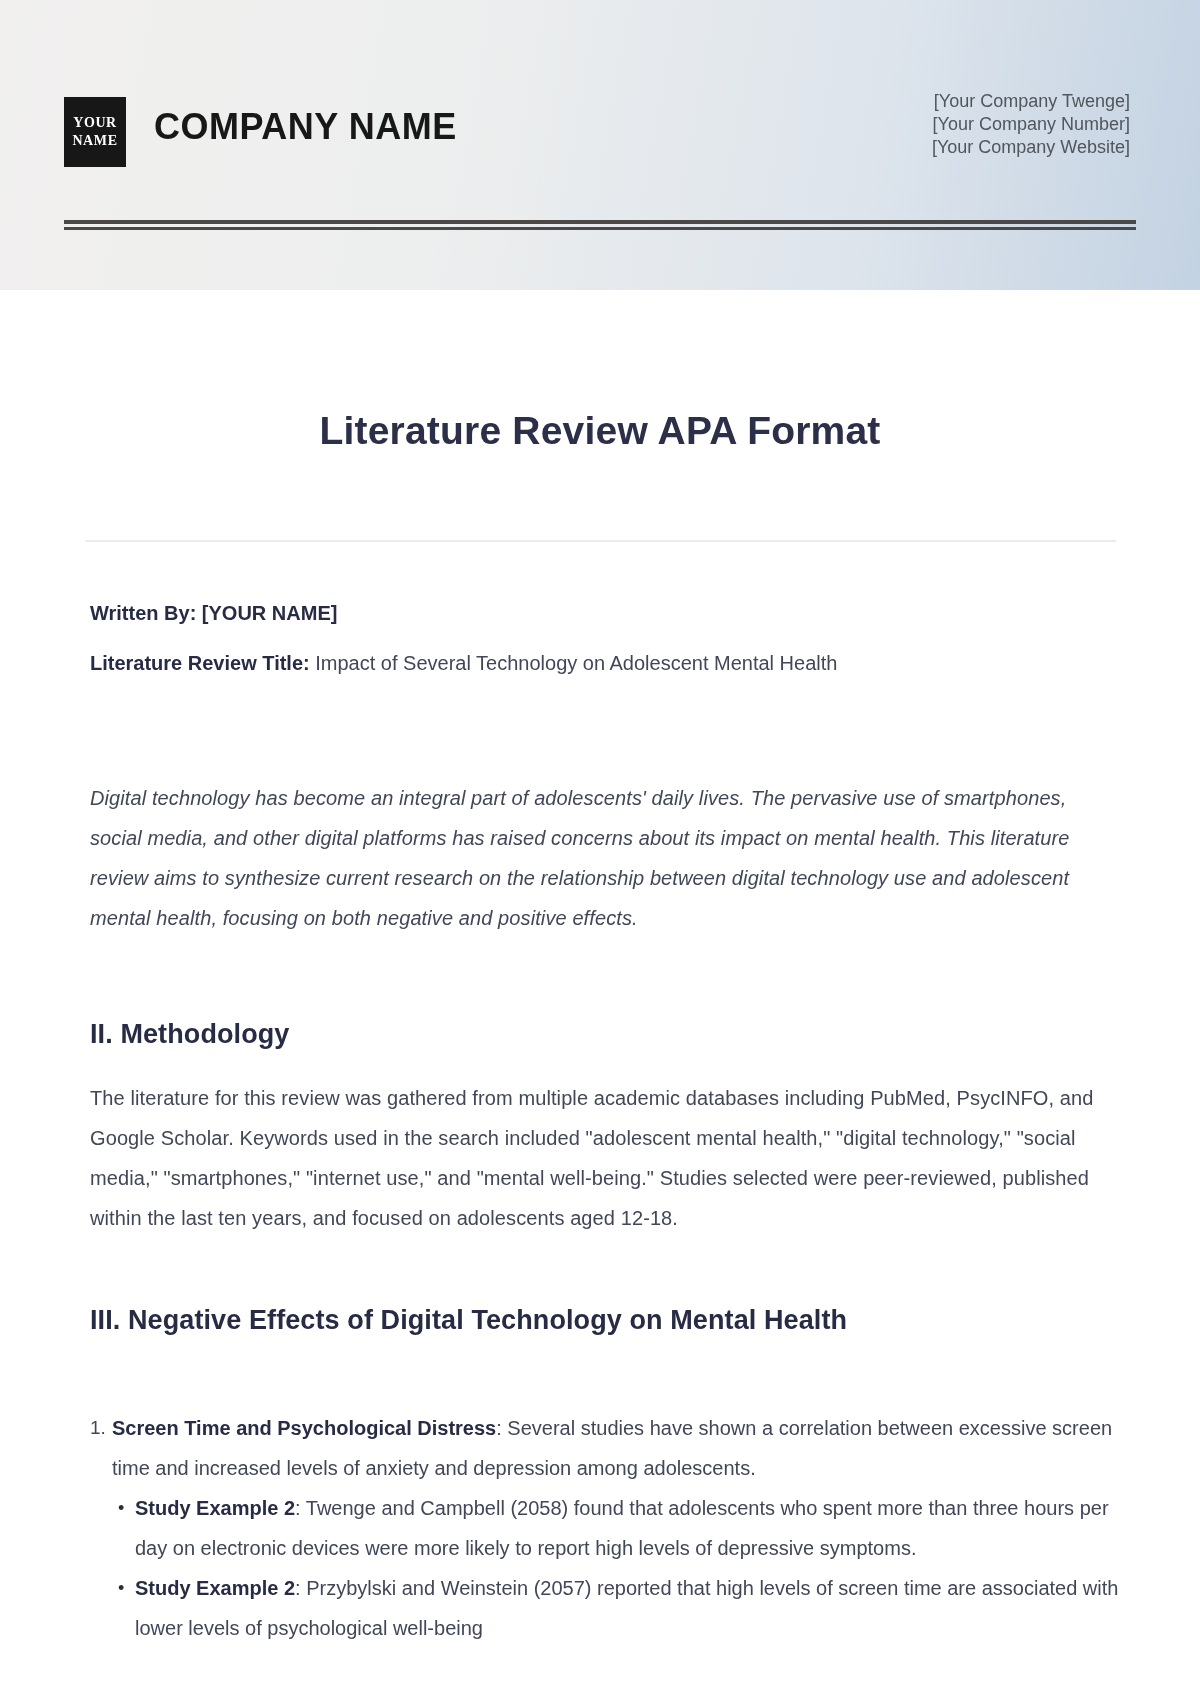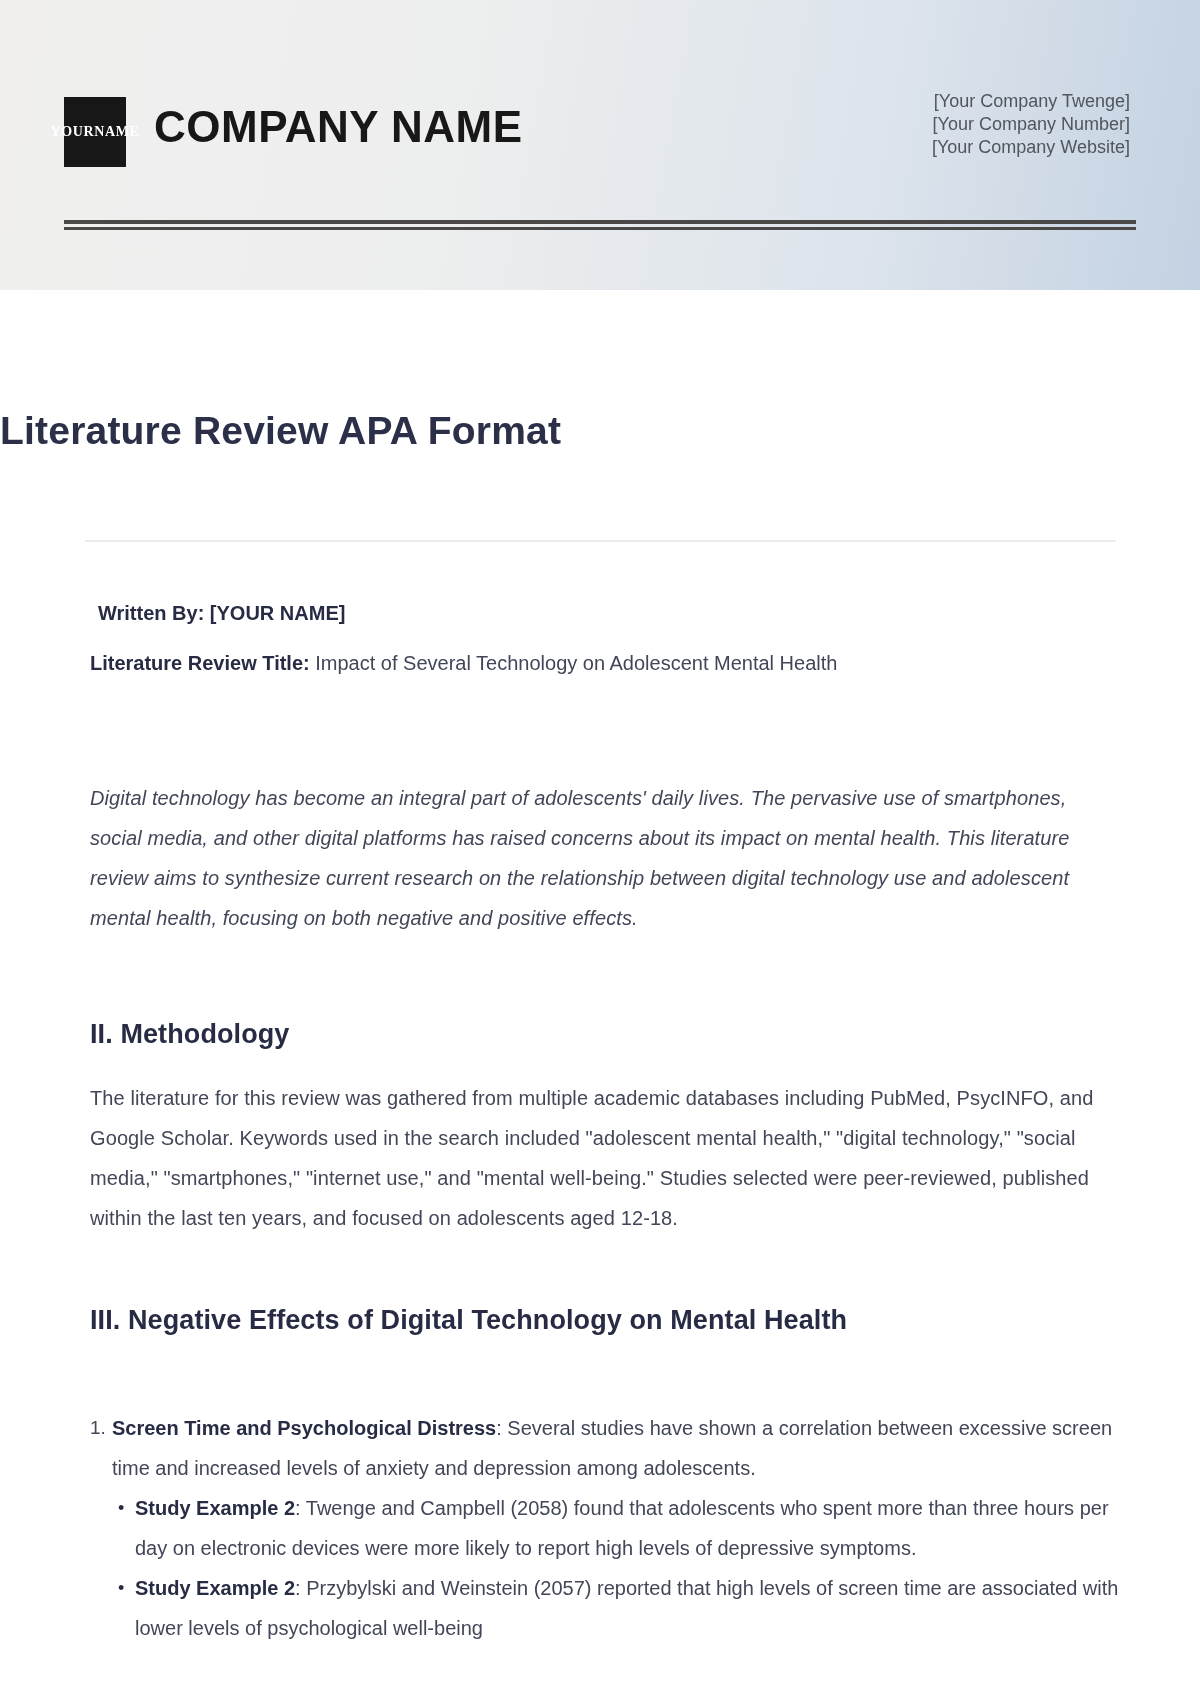--- a/index.html
+++ b/index.html
@@ -17,58 +17,59 @@
     background:linear-gradient(100deg,
       var(--header-gradient-start,#f1f0ef) 0%,
       #edeeee 38%,
       #dde4ec 72%,
       var(--header-gradient-end,#c3d2e2) 100%);
   }
   .logo-box{
     position:absolute;left:64px;top:97px;width:62px;height:70px;
     background:var(--logo-bg,#171717);
     color:var(--logo-text-color,#ffffff);
-    display:flex;align-items:center;justify-content:center;
+    display:flex;flex-direction:column;align-items:center;justify-content:center;
     font-family:"Liberation Serif", serif;
     font-size:14px;line-height:18px;font-weight:700;letter-spacing:0.6px;
   }
   .company-name{
     position:absolute;left:154px;top:99px;
-    font-size:44px;line-height:56px;font-weight:800;
+    font-size:36px;line-height:56px;font-weight:800;
     color:#181818;letter-spacing:0.5px;text-align:center;
   }
   .contact{
     position:absolute;right:70px;top:90px;
     text-align:right;
     font-size:18px;line-height:23px;
     color:#51565d;
   }
   .header-rule{
     position:absolute;left:64px;top:220px;width:1072px;height:10px;
     border-top:4px solid var(--rule-color,#4a4947);
     border-bottom:3px solid var(--rule-color,#4a4947);
     box-sizing:border-box;
   }
   
   .doc-title{
     position:absolute;left:0;top:405px;width:1200px;
+    text-align:center;
     font-size:39px;line-height:52px;font-weight:700;
     color:var(--title-color,#2b3048);
     letter-spacing:0.2px;
   }
   .title-divider{
     position:absolute;left:85px;top:540px;width:1031px;height:0;
     border-top:2px solid #ececec;
   }
   .meta-line{
     position:absolute;left:90px;width:1030px;
     font-size:20px;line-height:26px;
     color:var(--body-color,#424758);
   }
-  .meta-written{top:600px;margin-left:8px;}
+  .meta-written{top:600px;}
   .meta-review{top:650px;}
   .b{font-weight:700;color:var(--heading-color,#272c44);}
   .h2{
     position:absolute;left:90px;width:1030px;
     font-size:27px;line-height:36px;font-weight:700;
     color:var(--heading-color,#272c44);
     letter-spacing:0.1px;
   }
   .h2-intro{top:722px;}
   .h2-method{top:1016px;}

